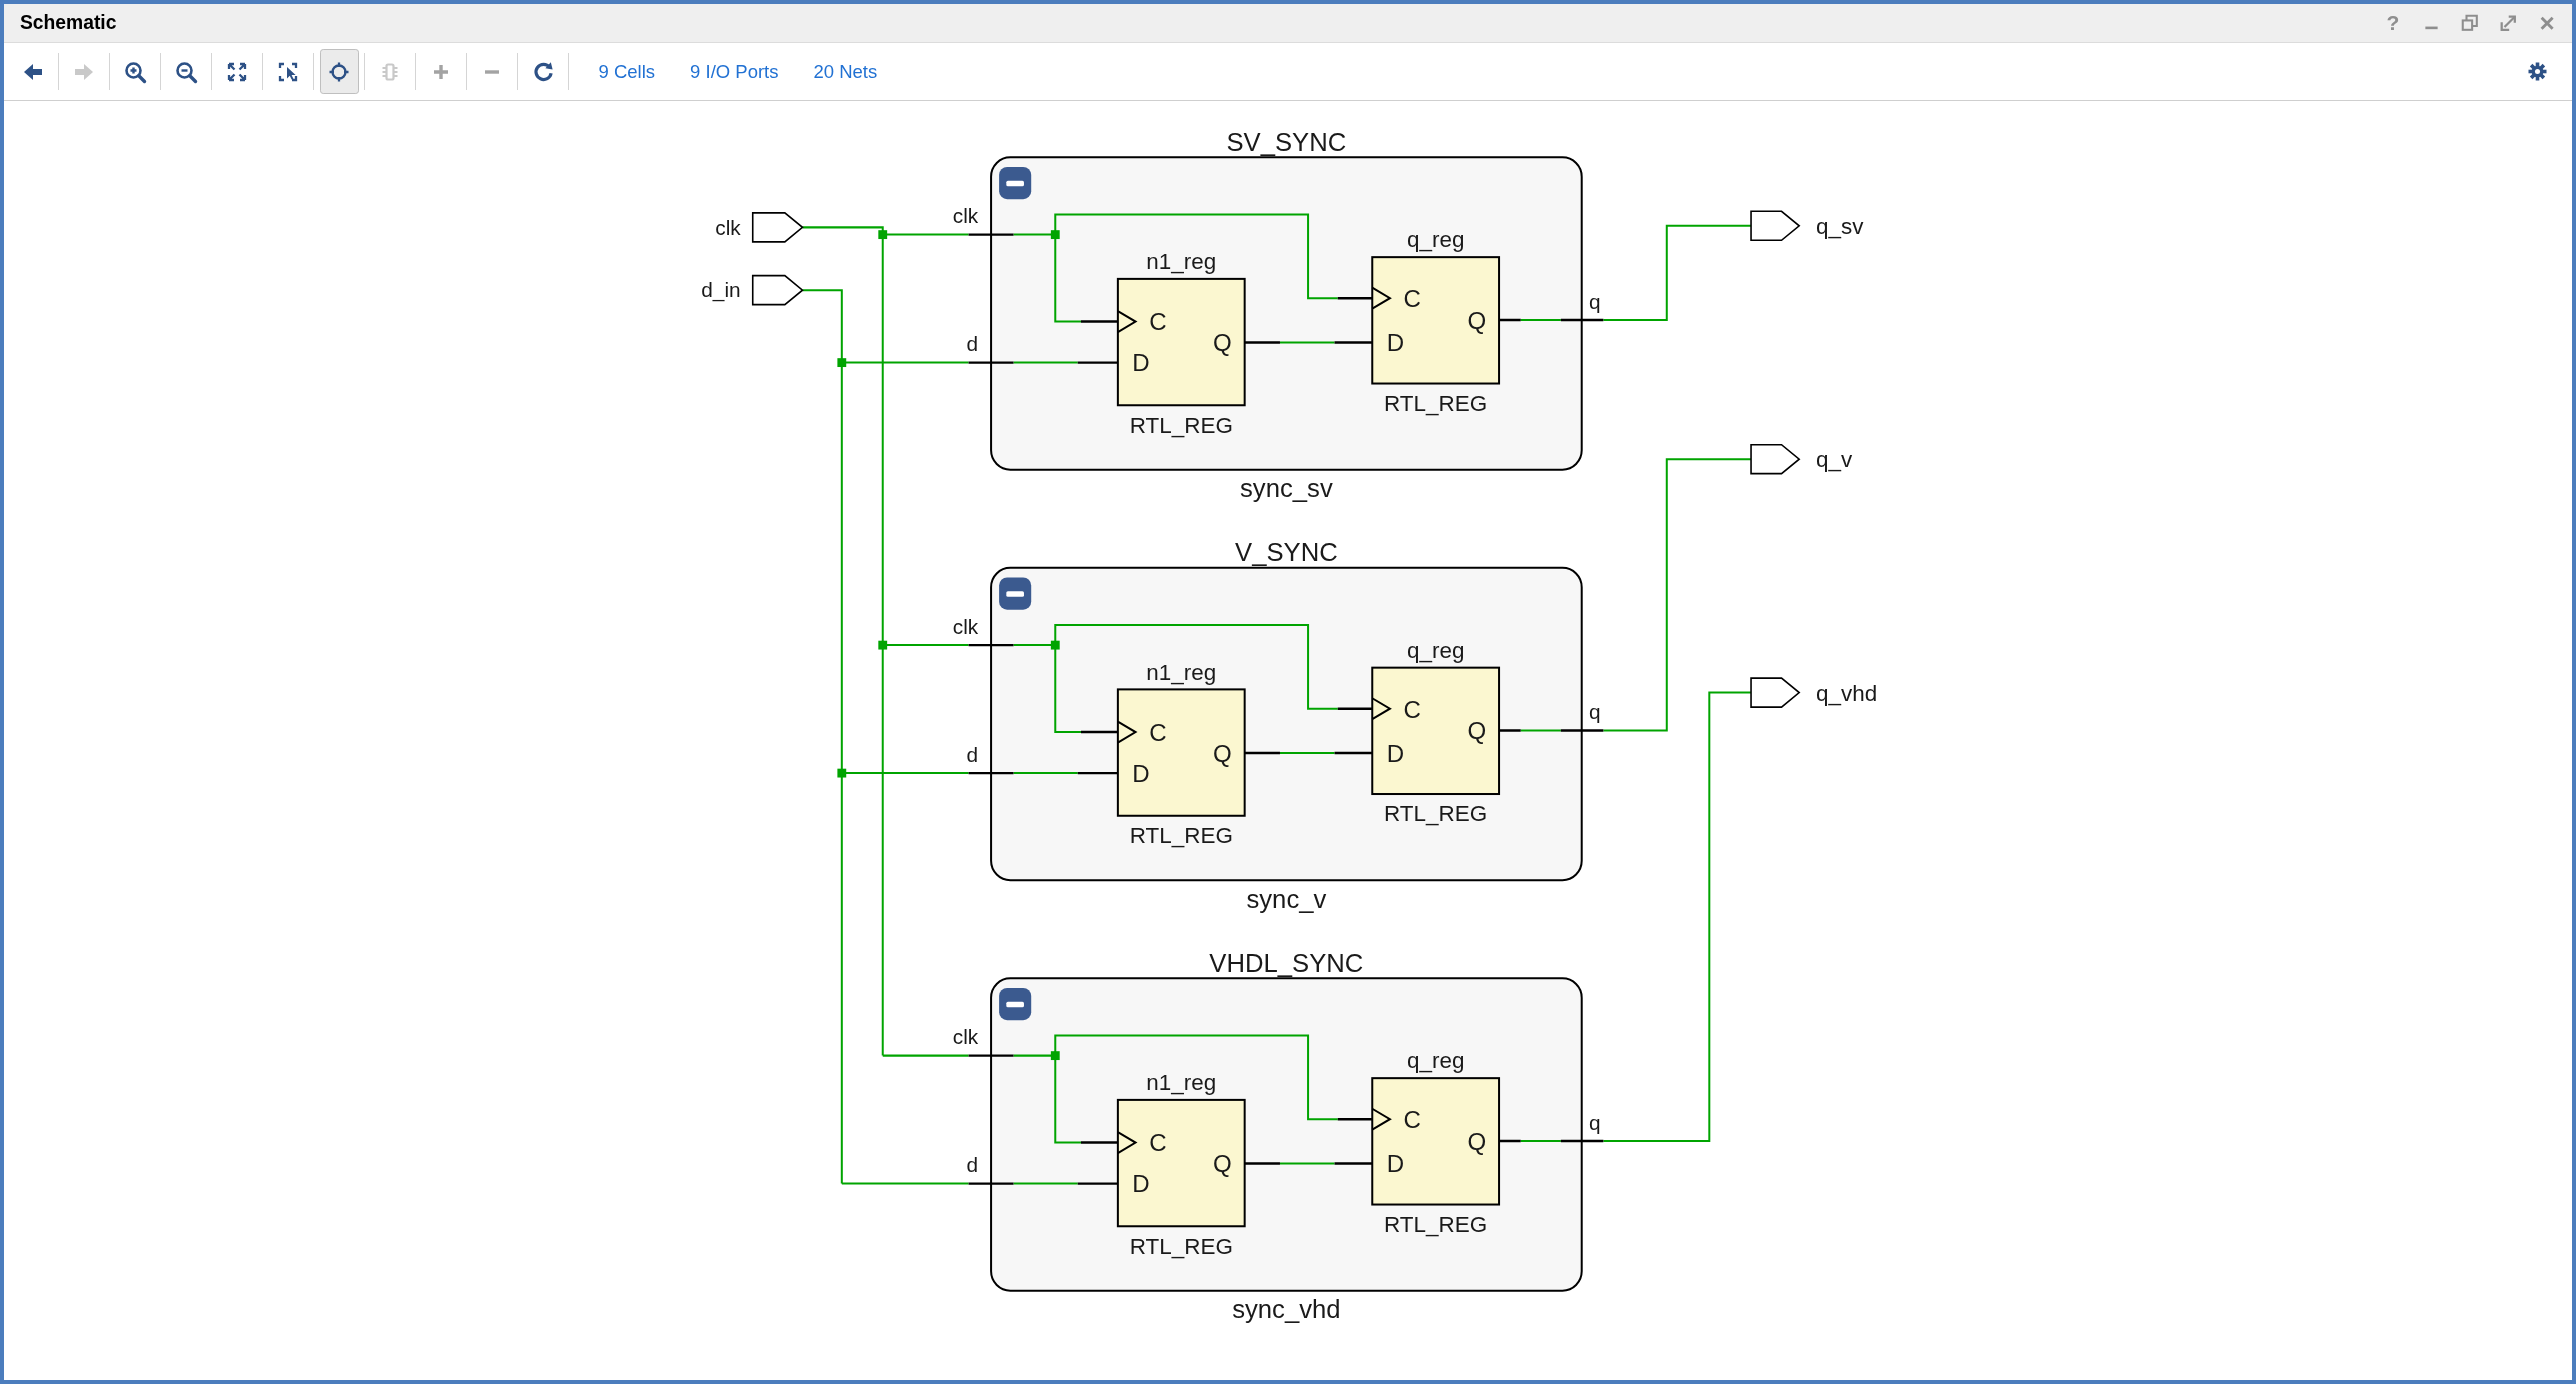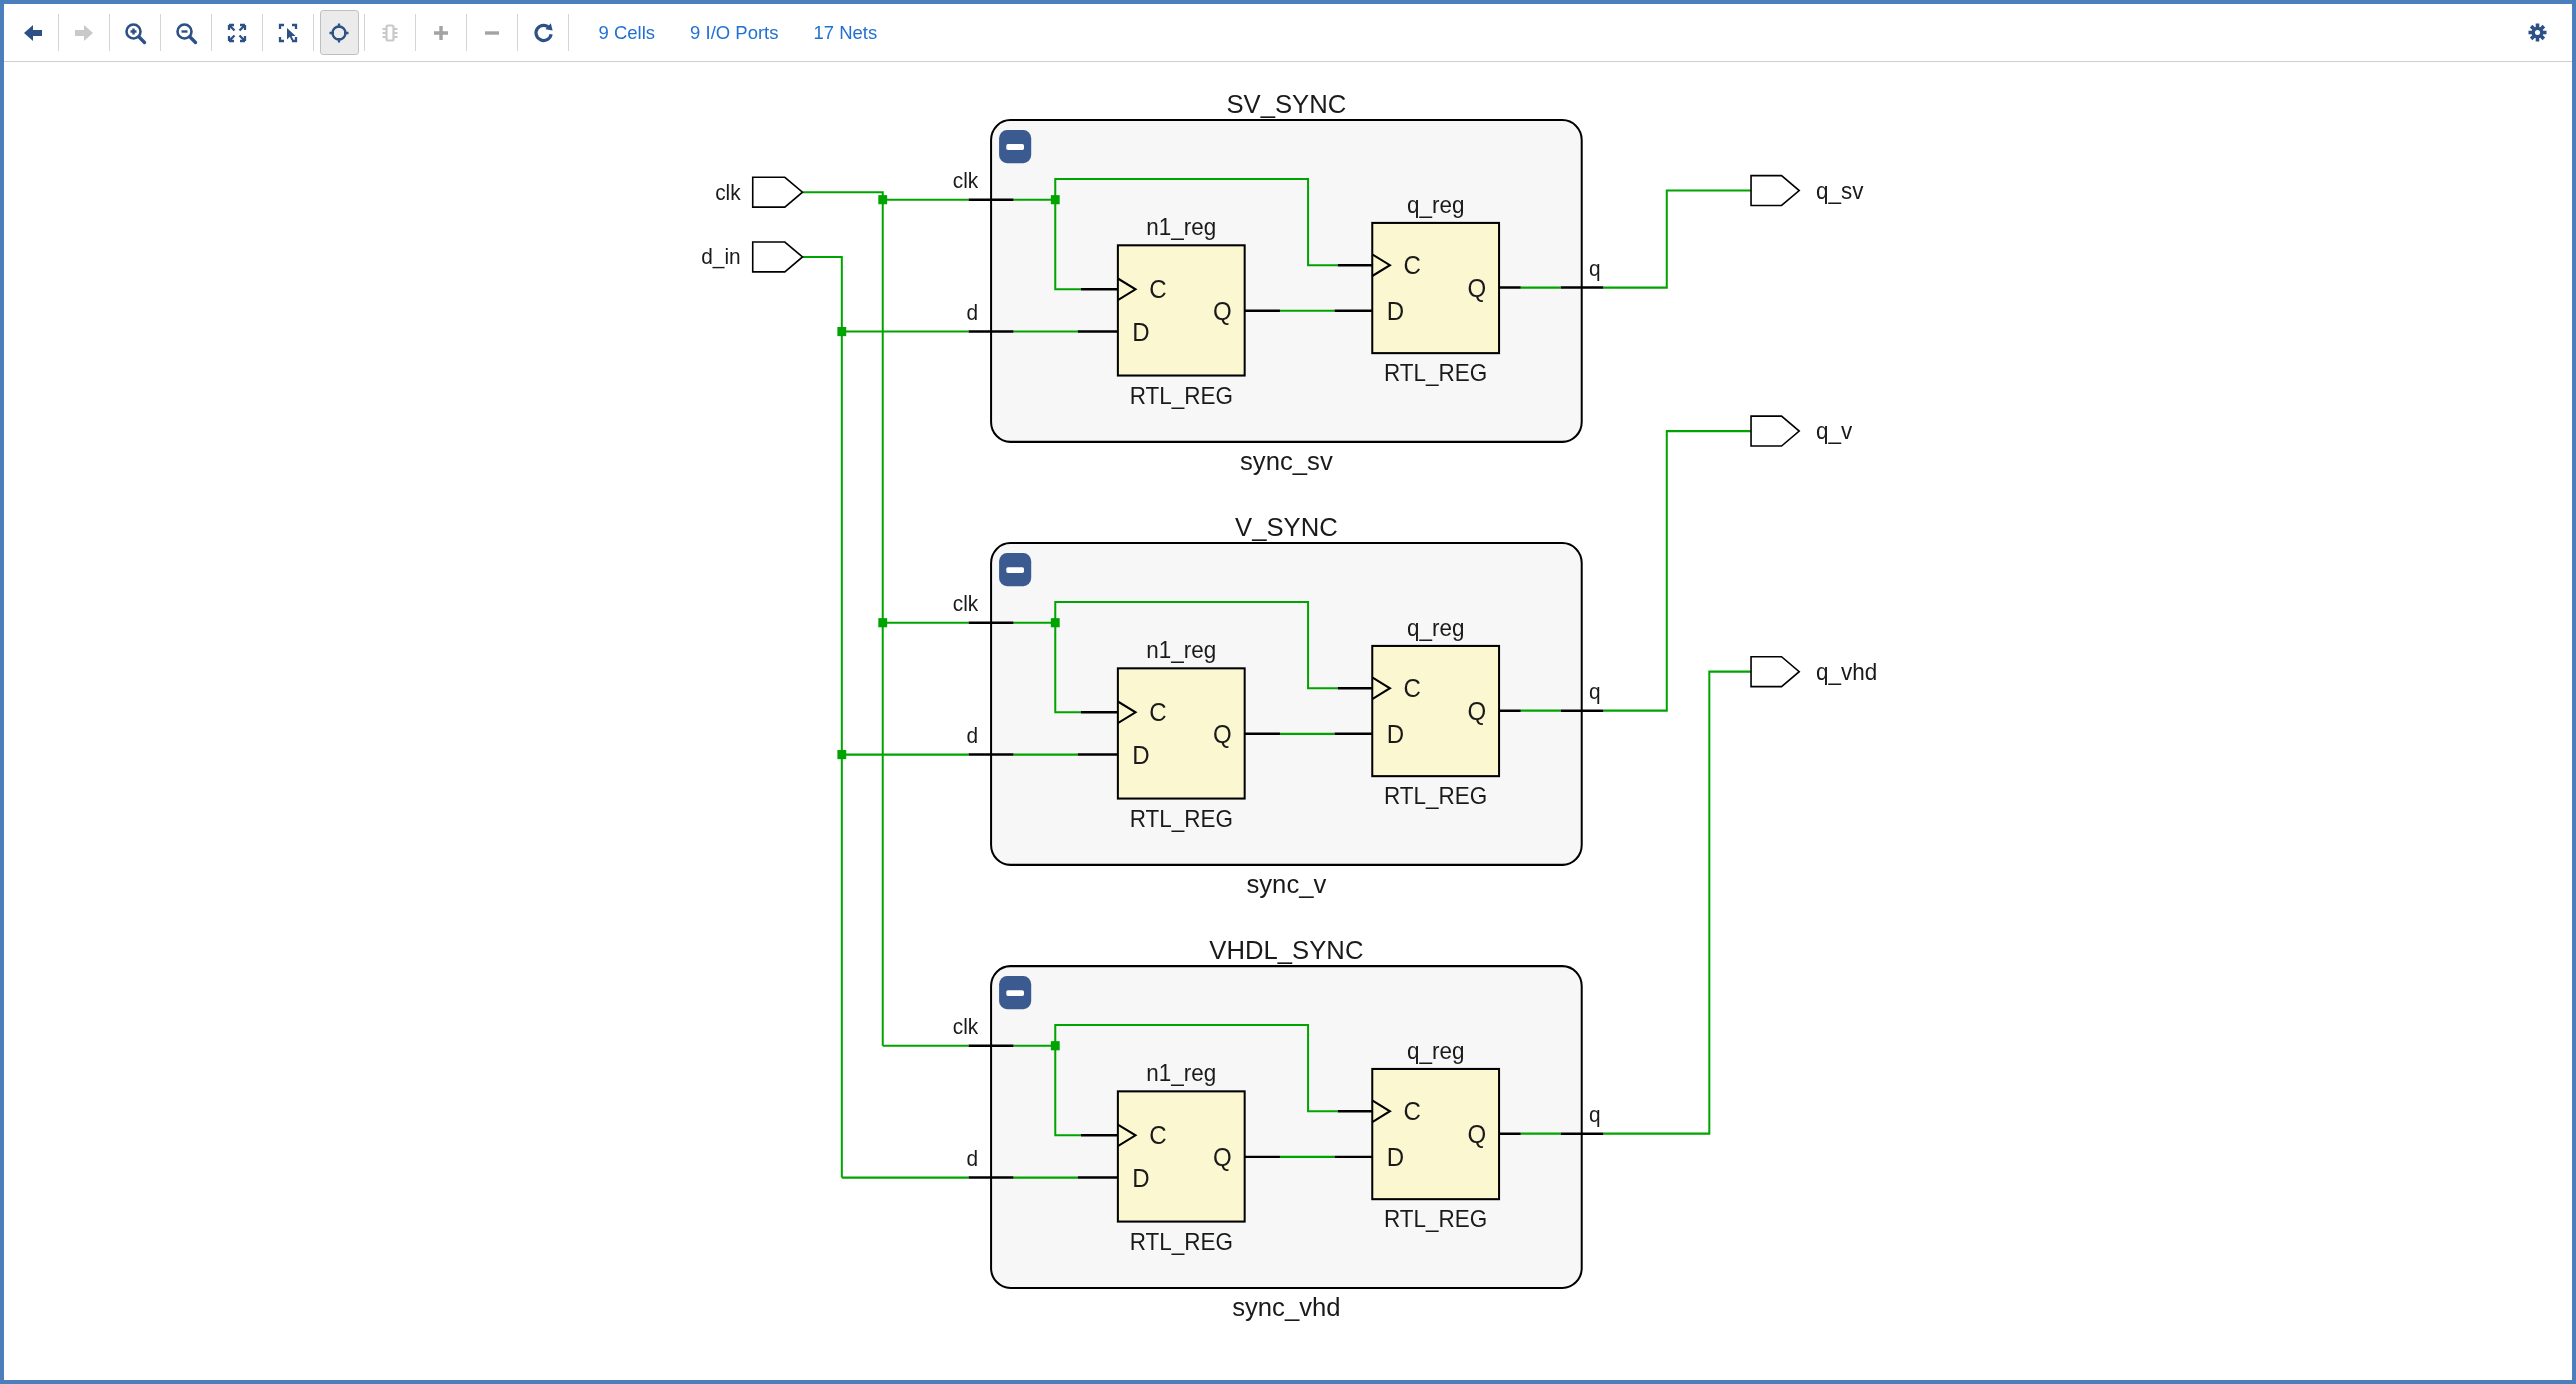--- a/index.html
+++ b/index.html
@@ -46,20 +46,46 @@
   
   .canvas { flex:1 1 auto; position:relative; background:#ffffff; overflow:hidden; }
   .canvas svg { position:absolute; inset:0; width:100%; height:100%; display:block; }
   text { fill:#1a1a1a; }
 </style>
 </head>
 <body>
 
 <div class="window">
 
+  <div class="titlebar">
+    <span class="title">Schematic</span>
+    <span class="spacer"></span>
+    <div class="win-controls">
+      <span class="win-btn">?</span>
+      <span class="win-btn">
+        <svg width="21" height="21" viewBox="0 0 24 24">
+            <path d="M5 17 H19" stroke="#8e8e8e" stroke-width="3"></path>
+          </svg>
+      </span>
+      <span class="win-btn">
+        <svg width="22.5" height="22.5" viewBox="0 0 24 24" fill="none" stroke="#8e8e8e" stroke-width="2.2">
+          <rect x="4" y="9" width="10" height="10"></rect>
+            <path d="M8 9 V4 H19 V15 H14"></path>
+        </svg>
+      </span>
+      <span class="win-btn">
+        <svg width="22.5" height="22.5" viewBox="0 0 24 24" fill="none" stroke="#8e8e8e" stroke-width="2.4">
+          <path d="M5 11 V19 H13"></path>
+            <path d="M8 16 L19 5"></path>
+            <path d="M12.5 5 H19 V11.5"></path>
+        </svg>
+      </span>
+      <span class="win-btn" style="font-size:26px;">×</span>
+    </div>
+  </div>
 
   <div class="toolbar">
     <div class="tb-btn">
       <svg width="24" height="24" viewBox="0 0 24 24">
           <polygon points="21,9 12,9 12,4 3,12 12,20 12,15 21,15" fill="#2d5186"></polygon>
         </svg>
     </div>
     <div class="tb-sep"></div>
     <div class="tb-btn">
       <svg width="24" height="24" viewBox="0 0 24 24">
@@ -128,21 +154,21 @@
     <div class="tb-btn">
       <svg width="24" height="24" viewBox="0 0 24 24" fill="none">
         <path d="M18.6 7.2 A 7.6 7.6 0 1 0 20.1 13.2" stroke="#2d5186" stroke-width="3.2"></path>
         <polygon points="19.8,2.2 21.6,9.6 14.4,8.2" fill="#2d5186"></polygon>
       </svg>
     </div>
     <div class="tb-sep"></div>
     <div class="tb-links">
       <span class="tb-link">9 Cells</span>
       <span class="tb-link">9 I/O Ports</span>
-      <span class="tb-link">17 Nets</span>
+      <span class="tb-link">20 Nets</span>
     </div>
     <div class="tb-gear">
       <svg width="27" height="27" viewBox="0 0 30 30">
         <g fill="#2d5186">
           <g transform="translate(15,15)">
             <rect x="-2" y="-10" width="4" height="20"></rect>
             <rect x="-2" y="-10" width="4" height="20" transform="rotate(45)"></rect>
             <rect x="-2" y="-10" width="4" height="20" transform="rotate(90)"></rect>
             <rect x="-2" y="-10" width="4" height="20" transform="rotate(135)"></rect>
             <circle r="6.5"></circle>

